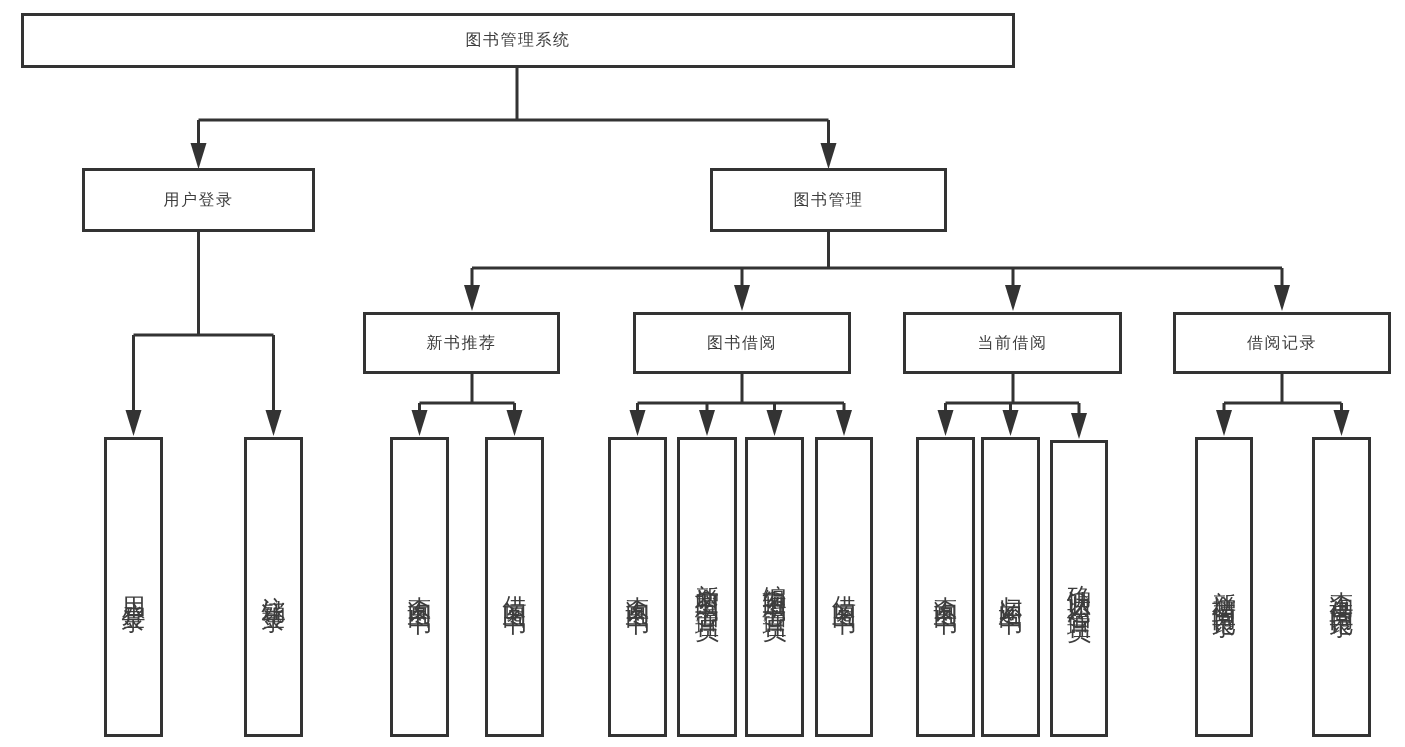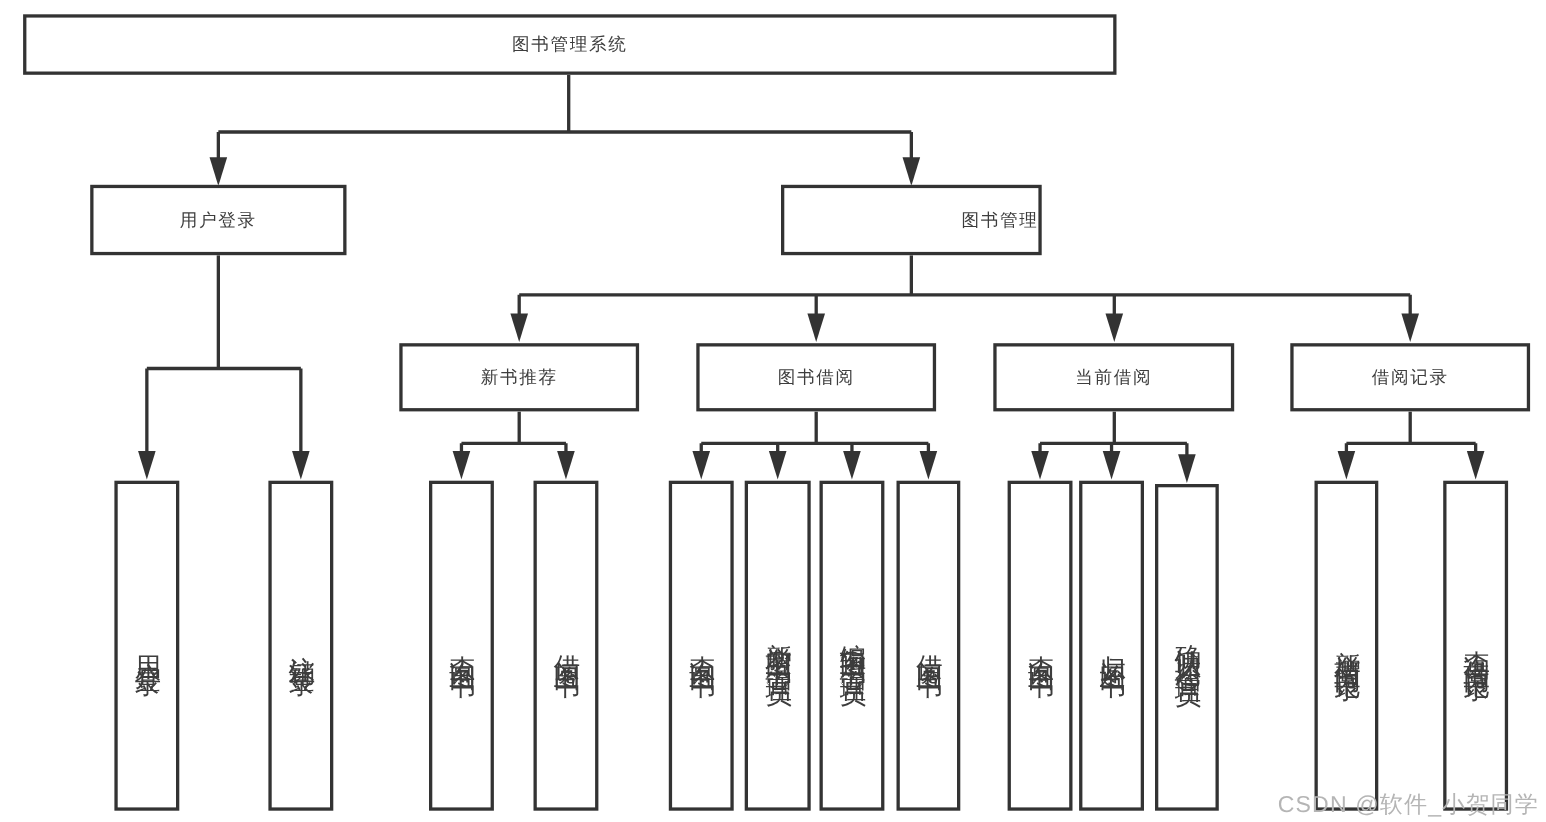--- a/index.html
+++ b/index.html
@@ -92,25 +92,25 @@
     <polygon points="1333.5,410 1349.5,410 1341.5,436"></polygon>
   </svg>
 
   <div class="box h-box" style="left:21px;top:13px;width:994px;height:55px;">
     <span>图书管理系统</span>
   </div>
 
   <div class="box h-box" style="left:82px;top:168px;width:233px;height:64px;">
     <span>用户登录</span>
   </div>
-  <div class="box h-box" style="left:710px;top:168px;width:237px;height:64px;justify-content:flex-end;">
+  <div class="box h-box" style="left:710px;top:168px;width:237px;height:64px;">
     <span>图书管理</span>
   </div>
 
-  <div class="box h-box" style="left:363px;top:312px;width:218px;height:62px;">
+  <div class="box h-box" style="left:363px;top:312px;width:197px;height:62px;">
     <span>新书推荐</span>
   </div>
   <div class="box h-box" style="left:633px;top:312px;width:218px;height:62px;text-align:right;">
     <span>图书借阅</span>
   </div>
   <div class="box h-box" style="left:1173px;top:312px;width:218px;height:62px;">
     <span>借阅记录</span>
   </div>
   <div class="box h-box" style="left:903px;top:312px;width:219px;height:62px;">
     <span>当前借阅</span>
@@ -153,14 +153,13 @@
     <span>确认归还（管理员）</span>
   </div>
 
   <div class="box v-box" style="left:1195px;top:437px;width:58px;height:300px;">
     <span>新增借阅记录</span>
   </div>
   <div class="box v-box" style="left:1312px;top:437px;width:59px;height:300px;">
     <span>查询借阅记录</span>
   </div>
 
-  <div class="watermark">CSDN @软件_小贺同学</div>
 </div>
 
 </body></html>

